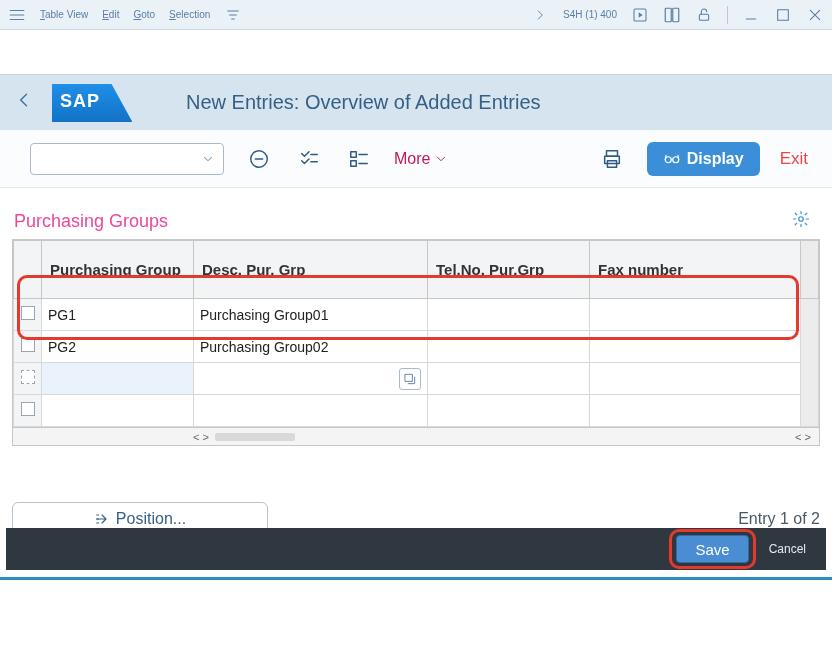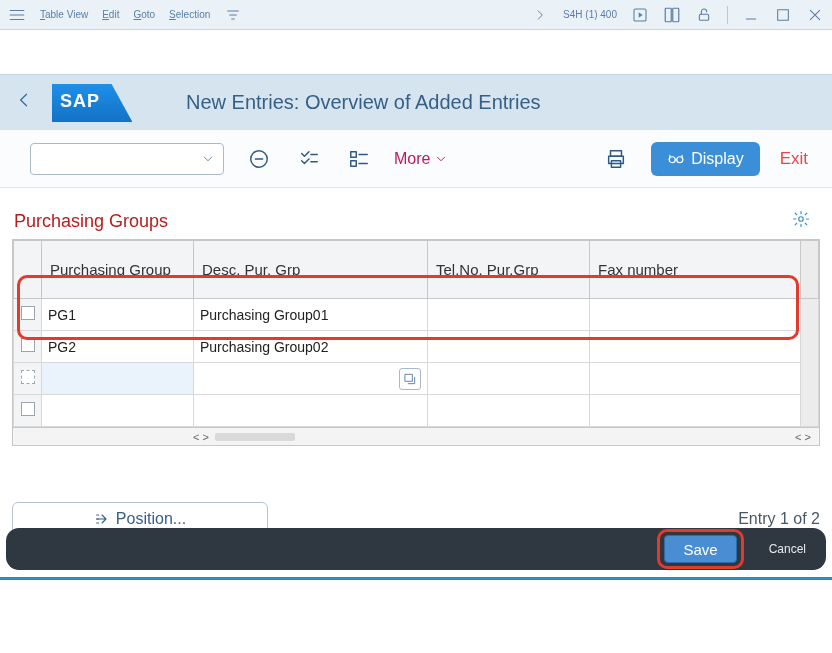--- a/index.html
+++ b/index.html
@@ -59,42 +59,42 @@
   .toolbar .dropdown {
     width: 194px; height: 32px; border: 1px solid #aab9c7; border-radius: 4px;
     display: flex; align-items: center; justify-content: flex-end; padding-right: 8px;
     background: #fff; color: #5a7ea6; cursor: pointer;
   }
   .ico-btn { width: 30px; height: 30px; display: inline-flex; align-items: center; justify-content: center; color: #2f5a85; cursor: pointer; border-radius: 4px; }
   .toolbar .more { color: #be185d; font-size: 16px; cursor: pointer; display: inline-flex; align-items: center; gap: 4px; }
   .toolbar .spacer { flex: 1; }
   .display-btn {
     height: 34px; padding: 0 16px; background: #3a8fd8; color: #fff; border: none; border-radius: 6px;
-    font-size: 16px; display: inline-flex; align-items: center; gap: 6px; cursor: pointer;
+    font-size: 16px; display: inline-flex; align-items: center; gap: 6px; cursor: pointer; font-weight: bold;
   }
   .toolbar .exit { color: #ef4444; font-size: 17px; cursor: pointer; }
 
   
   .content { padding: 22px 12px 0 12px; }
   .section-head { display: flex; align-items: center; padding: 0 4px 6px 2px; }
-  .section-head .title { color: #b91c1c; font-size: 18px; }
+  .section-head .title { color: #ec4899; font-size: 18px; }
   .watermark { color: rgba(214,124,124,0.35); font-size: 20px; margin-left: 22px; letter-spacing: 0.5px; }
   .section-head .spacer { flex: 1; }
   .gear { color: #3a8fd8; cursor: pointer; font-size: 17px; margin-right: 6px; }
 
   .tablewrap { border: 1px solid #c7c7c7; position: relative; }
   table { border-collapse: collapse; width: 100%; table-layout: fixed; }
   col.sel  { width: 28px; }
   col.pg   { width: 152px; }
   col.desc { width: 234px; }
   col.tel  { width: 162px; }
   col.fax  { }
   col.sbar { width: 18px; }
   th {
-    background: #f3f4f5; border: 1px solid #c7c7c7; font-weight: 400; color: #333;
+    background: #f3f4f5; border: 1px solid #c7c7c7; font-weight: 700; color: #333;
     font-size: 15px; text-align: left; padding: 20px 8px; height: 34px;
   }
   td {
     border: 1px solid #d8d8d8; font-size: 14px; color: #222; padding: 4px 6px; height: 32px;
     background: #fff;
   }
   td.sel { background: #f3f4f5; text-align: center; }
   td.sel .cb { width: 14px; height: 14px; border: 1px solid #9aa5af; display: inline-block; background: #fff; }
   tr.focus td.sel .cb { border-style: dashed; }
   tr.focus td.pg { background: #eaf2fb; }
@@ -123,21 +123,21 @@
     width: 256px; height: 34px; border: 1px solid #b7c4d0; border-radius: 6px; background: #fff;
     color: #355f87; font-size: 16px; display: inline-flex; align-items: center; justify-content: center; gap: 6px;
     cursor: pointer;
   }
   .entry { color: #495865; font-size: 16px; }
 
   
   .footerbar {
     position: absolute; left: 6px; right: 6px; top: 528px; height: 42px;
     background: #2f3740; display: flex; align-items: center; justify-content: flex-end;
-    padding-right: 20px; gap: 32px; border-radius: 13px;
+    padding-right: 20px; gap: 20px;
   }
   .save-btn {
     height: 28px; padding: 0 18px; background: #4b8dd2; color: #fff; border: 1px solid #2e6bab;
     border-radius: 4px; font-size: 15px; cursor: pointer;
   }
   .cancel-link { color: #e4e9ee; font-size: 12px; cursor: pointer; }
 
   .footer-hr { position: absolute; left: 0; right: 0; top: 577px; height: 3px; background: #2e8bc4; }
 
   

